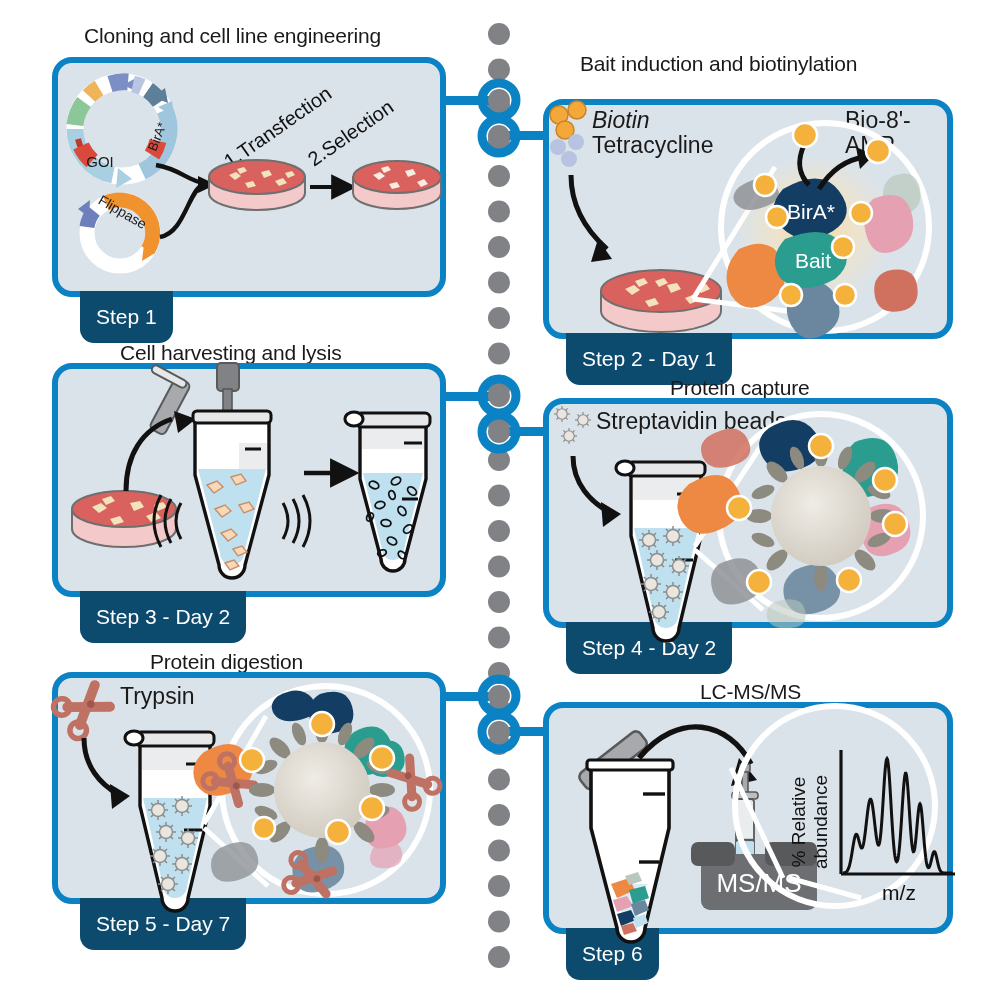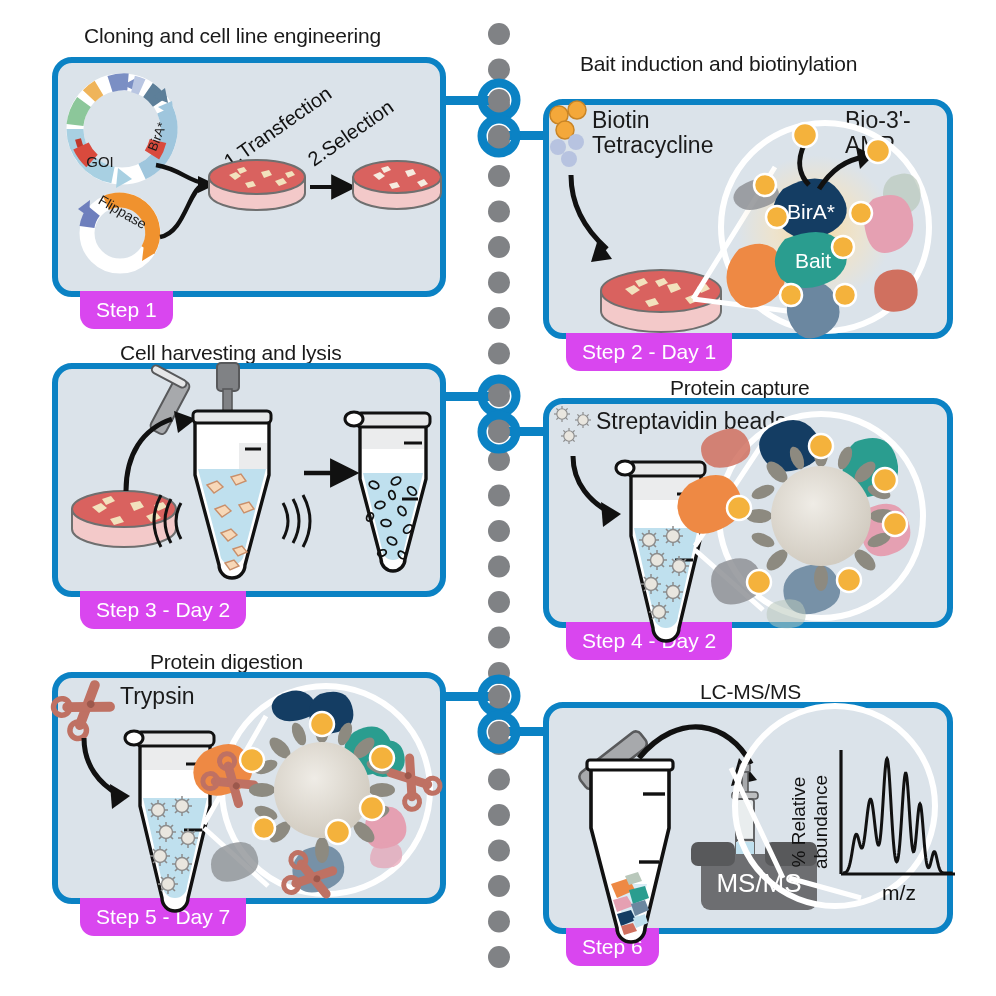--- a/index.html
+++ b/index.html
@@ -22,29 +22,29 @@
   }
   .panel-box{
     position:absolute;
     background:#dbe3ea;
     border:6px solid #0b82c4;
     border-radius:20px;
     box-sizing:border-box;
   }
   .step-tab{
     position:absolute;
-    background:#d946ef;
+    background:#0c4a6e;
     border-radius:0 0 14px 14px;
     color:#ffffff;
     font-size:21px;
     display:flex;
     align-items:center;
     justify-content:center;
     padding:0 16px;
-    height:38px;
+    height:52px;
     box-sizing:border-box;
     white-space:nowrap;
   }
   .inline-label{
     position:absolute;
     font-size:23px;
     color:#1a1a1a;
     white-space:nowrap;
     line-height:1.12;
   }
@@ -206,23 +206,23 @@
         </g>
       </g>
     </svg>
   </div>
 
   <div class="panel">
     <div class="panel-title" style="left:580px;top:52px;">Bait induction and biotinylation</div>
     <div class="panel-box" style="left:543px;top:99px;width:410px;height:240px;"></div>
     <div class="step-tab" style="left:566px;top:333px;">Step 2 - Day 1</div>
 
-    <div class="inline-label" style="left:592px;top:108px;">Biotin</div>
+    <div class="inline-label" style="left:592px;top:108px;font-style:italic;">Biotin</div>
     <div class="inline-label" style="left:592px;top:133px;">Tetracycline</div>
-    <div class="inline-label" style="left:845px;top:108px;">Bio-3'-</div>
+    <div class="inline-label" style="left:845px;top:108px;">Bio-8'-</div>
     <div class="inline-label" style="left:845px;top:133px;">AMP</div>
 
     <svg class="svg-layer" style="left:543px;top:99px;" width="410" height="240">
       <defs>
         <radialGradient id="glow2" cx="50%" cy="50%" r="50%">
           <stop offset="0%" stop-color="#f7d79a" stop-opacity="0.95"></stop>
           <stop offset="55%" stop-color="#f8e3bc" stop-opacity="0.6"></stop>
           <stop offset="100%" stop-color="#f8e3bc" stop-opacity="0"></stop>
         </radialGradient>
       </defs>

